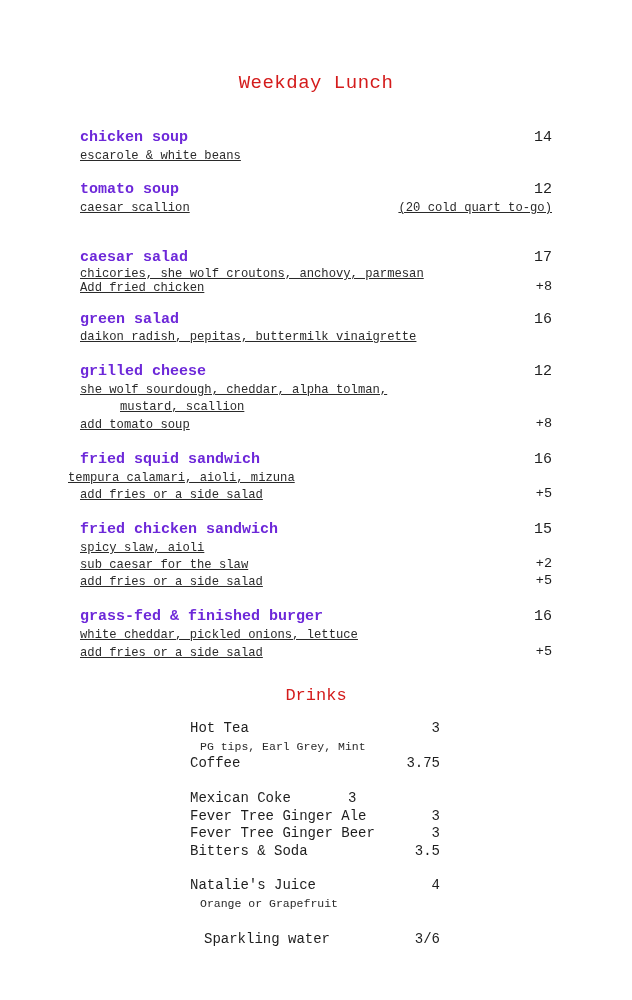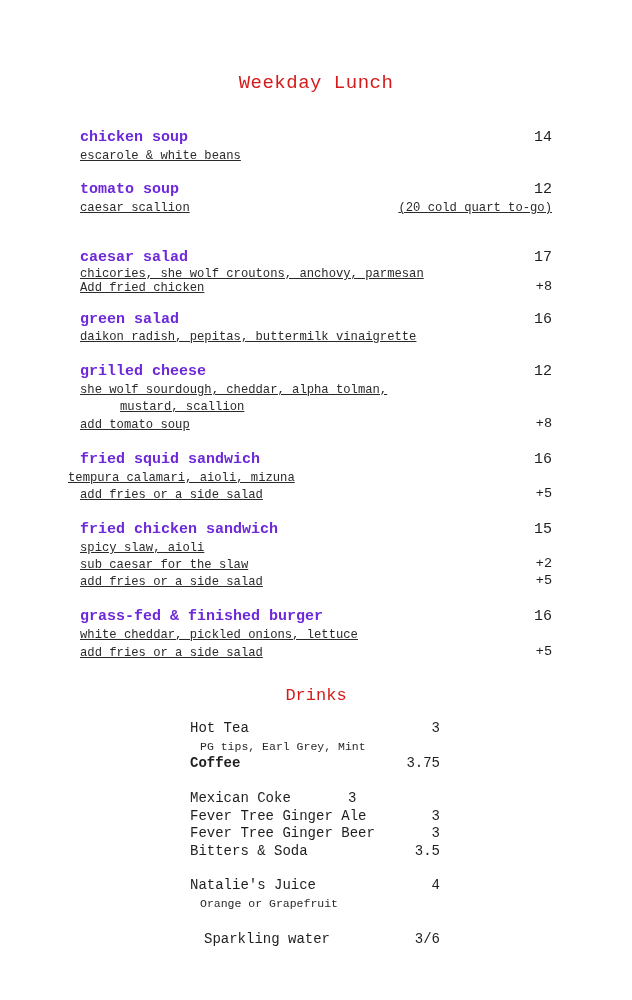--- a/index.html
+++ b/index.html
@@ -113,21 +113,21 @@
 
   <div class="abs drinks-title">Drinks</div>
 
   <div>
     <div>
       <div class="abs drink-name" style="top:720px; left:190px;">Hot Tea</div>
       <div class="abs drink-price" style="top:720px; right:192px;">3</div>
       <div class="abs drink-desc" style="top:740px; left:200px;">PG tips, Earl Grey, Mint</div>
     </div>
     <div>
-      <div class="abs drink-name" style="top:755px; left:190px;font-weight:bold;">Coffee</div>
+      <div class="abs drink-name" style="top:755px; left:190px;">Coffee</div>
       <div class="abs drink-price" style="top:755px; right:192px;">3.75</div>
     </div>
     <div>
       <div class="abs drink-name" style="top:790px; left:190px;">Mexican Coke</div>
       <div class="abs drink-price" style="top:790px; left:348px;">3</div>
     </div>
     <div>
       <div class="abs drink-name" style="top:808px; left:190px;">Fever Tree Ginger Ale</div>
       <div class="abs drink-price" style="top:808px; right:192px;">3</div>
     </div>

